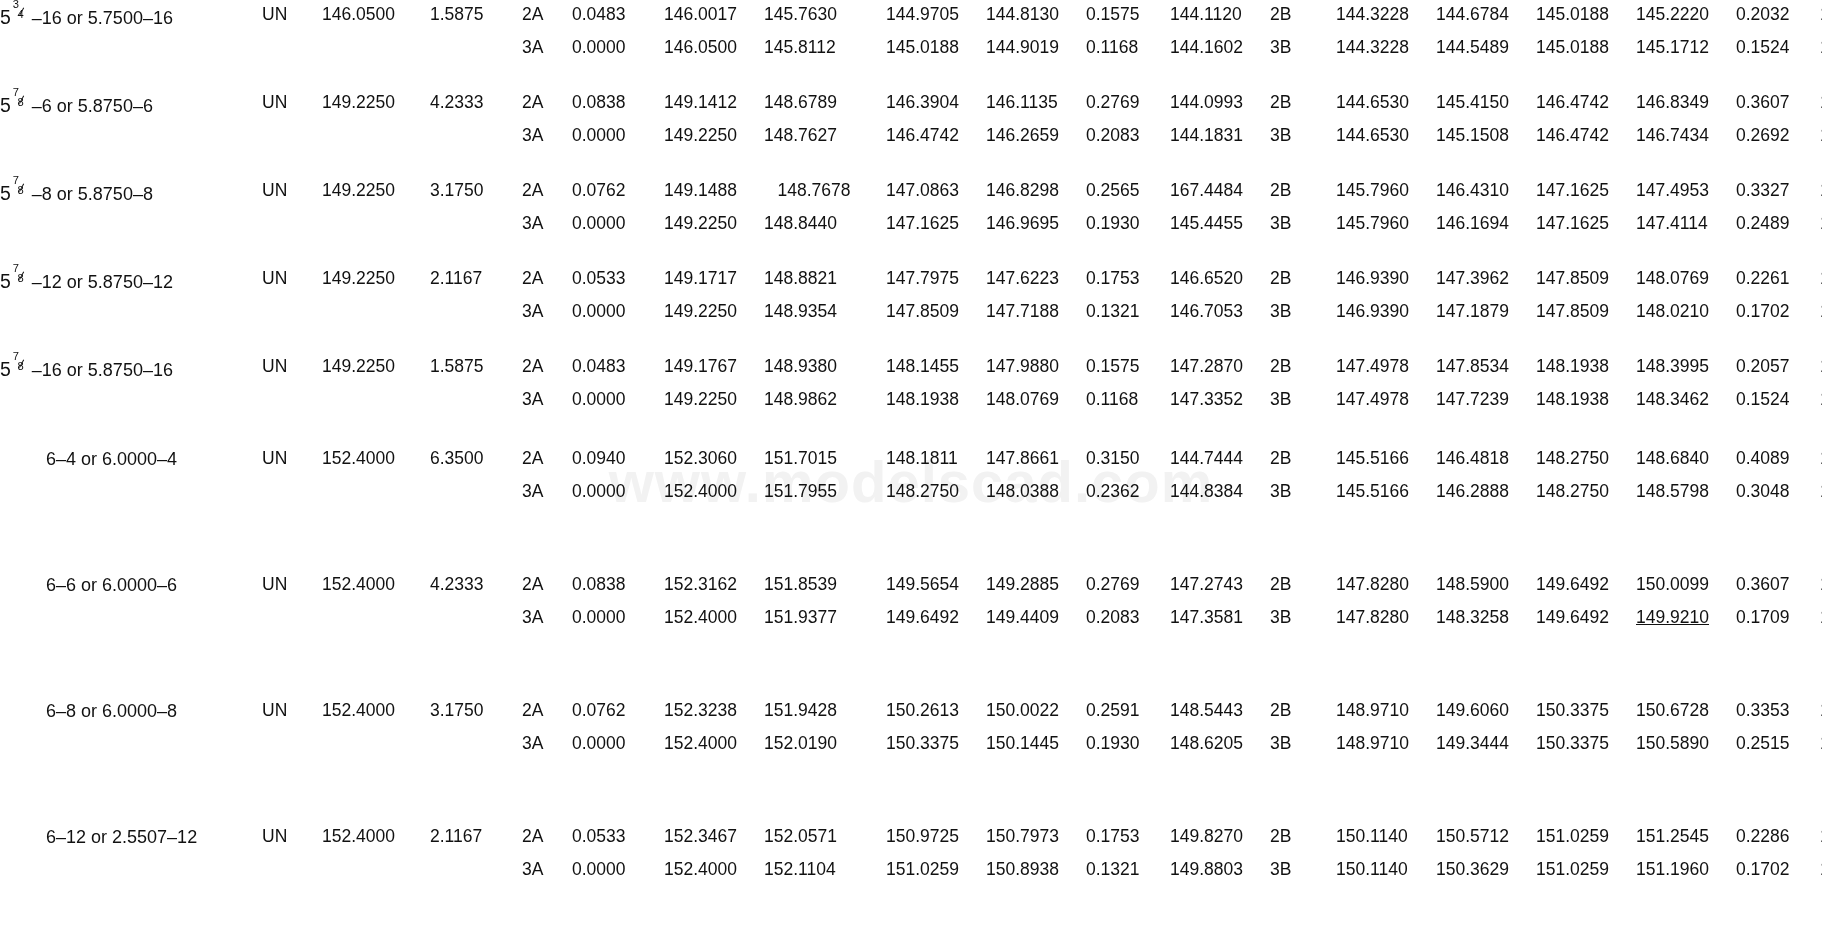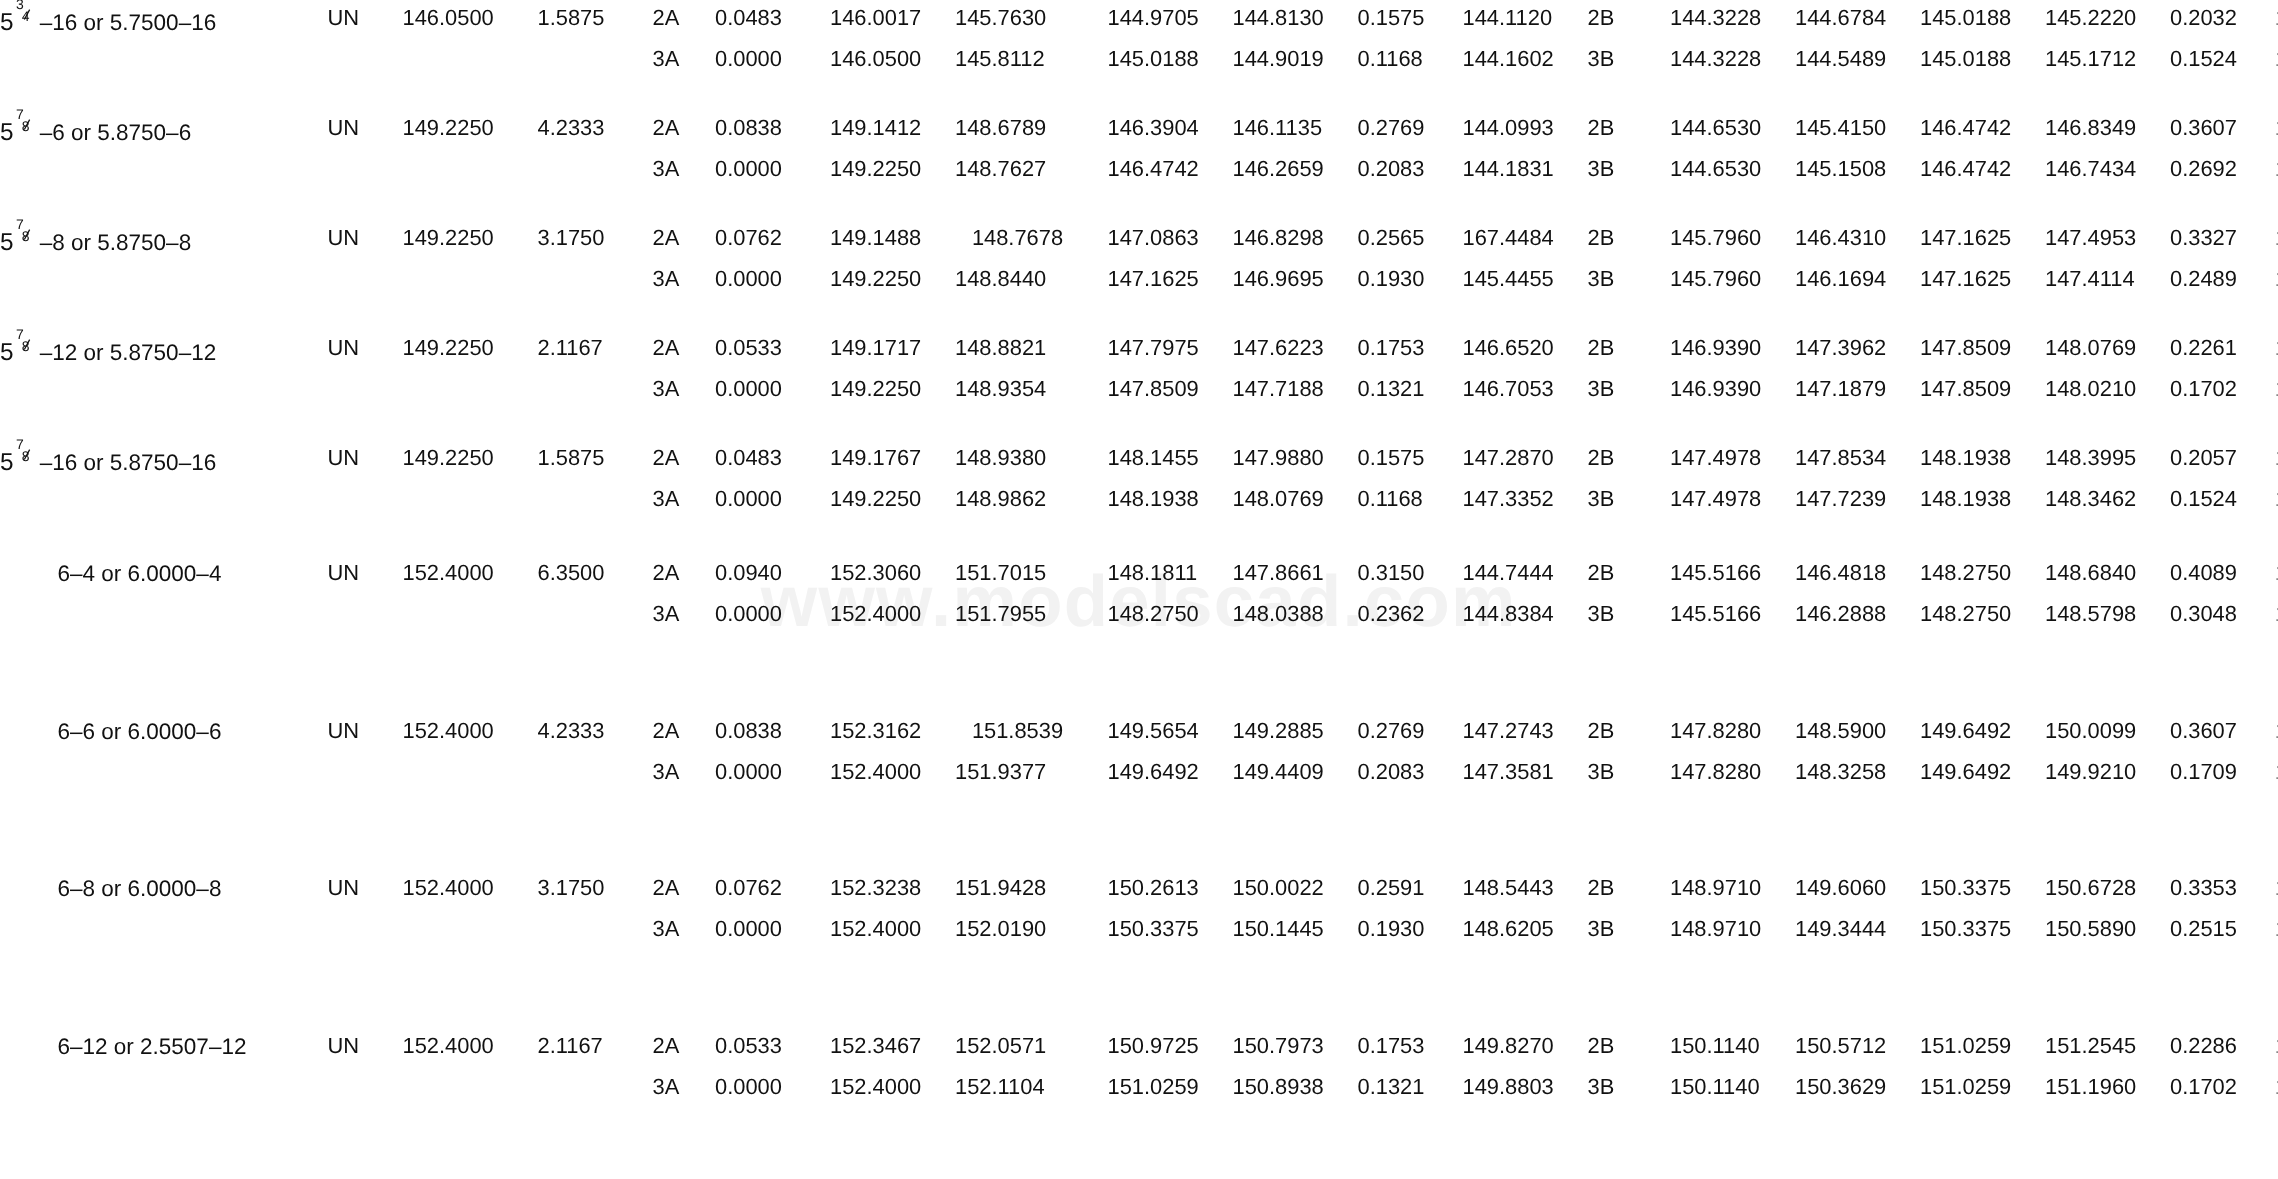--- a/index.html
+++ b/index.html
@@ -420,21 +420,21 @@
           <td class="num" style="height: 33px;">152.4000</td>
         </tr>
         <tr class="rowgroup r1">
           <td class="desig indent" rowspan="2" style="padding-top: 60px;"><span class="tailtxt">6–6 or 6.0000–6</span></td>
           <td class="num" style="padding-top: 60px; height: 33px;">UN</td>
           <td class="num" style="padding-top: 60px; height: 33px;">152.4000</td>
           <td class="num" style="padding-top: 60px; height: 33px;">4.2333</td>
           <td class="num" style="padding-top: 60px; height: 33px;">2A</td>
           <td class="num" style="padding-top: 60px; height: 33px;">0.0838</td>
           <td class="num" style="padding-top: 60px; height: 33px;">152.3162</td>
-          <td class="num" style="padding-top: 60px; height: 33px; text-align: center;">151.8539</td>
+          <td class="num" style="padding-top: 60px; height: 33px;">151.8539</td>
           <td class="num" style="padding-top: 60px; height: 33px;"></td>
           <td class="num" style="padding-top: 60px; height: 33px;">149.5654</td>
           <td class="num" style="padding-top: 60px; height: 33px;">149.2885</td>
           <td class="num" style="padding-top: 60px; height: 33px;">0.2769</td>
           <td class="num" style="padding-top: 60px; height: 33px;">147.2743</td>
           <td class="num" style="padding-top: 60px; height: 33px;">2B</td>
           <td class="num" style="padding-top: 60px; height: 33px;"></td>
           <td class="num" style="padding-top: 60px; height: 33px;">147.8280</td>
           <td class="num" style="padding-top: 60px; height: 33px;">148.5900</td>
           <td class="num" style="padding-top: 60px; height: 33px;">149.6492</td>
@@ -453,21 +453,21 @@
           <td class="num" style="height: 33px;"></td>
           <td class="num" style="height: 33px;">149.6492</td>
           <td class="num" style="height: 33px;">149.4409</td>
           <td class="num" style="height: 33px;">0.2083</td>
           <td class="num" style="height: 33px;">147.3581</td>
           <td class="num" style="height: 33px;">3B</td>
           <td class="num" style="height: 33px;"></td>
           <td class="num" style="height: 33px;">147.8280</td>
           <td class="num" style="height: 33px;">148.3258</td>
           <td class="num" style="height: 33px;">149.6492</td>
-          <td class="num" style="height: 33px;">149.9210</td>
+          <td class="num" style="height: 33px; text-decoration: underline;">149.9210</td>
           <td class="num" style="height: 33px;">0.1709</td>
           <td class="num" style="height: 33px;">152.4000</td>
         </tr>
         <tr class="rowgroup r1">
           <td class="desig indent" rowspan="2" style="padding-top: 60px;"><span class="tailtxt">6–8 or 6.0000–8</span></td>
           <td class="num" style="padding-top: 60px; height: 33px;">UN</td>
           <td class="num" style="padding-top: 60px; height: 33px;">152.4000</td>
           <td class="num" style="padding-top: 60px; height: 33px;">3.1750</td>
           <td class="num" style="padding-top: 60px; height: 33px;">2A</td>
           <td class="num" style="padding-top: 60px; height: 33px;">0.0762</td>

